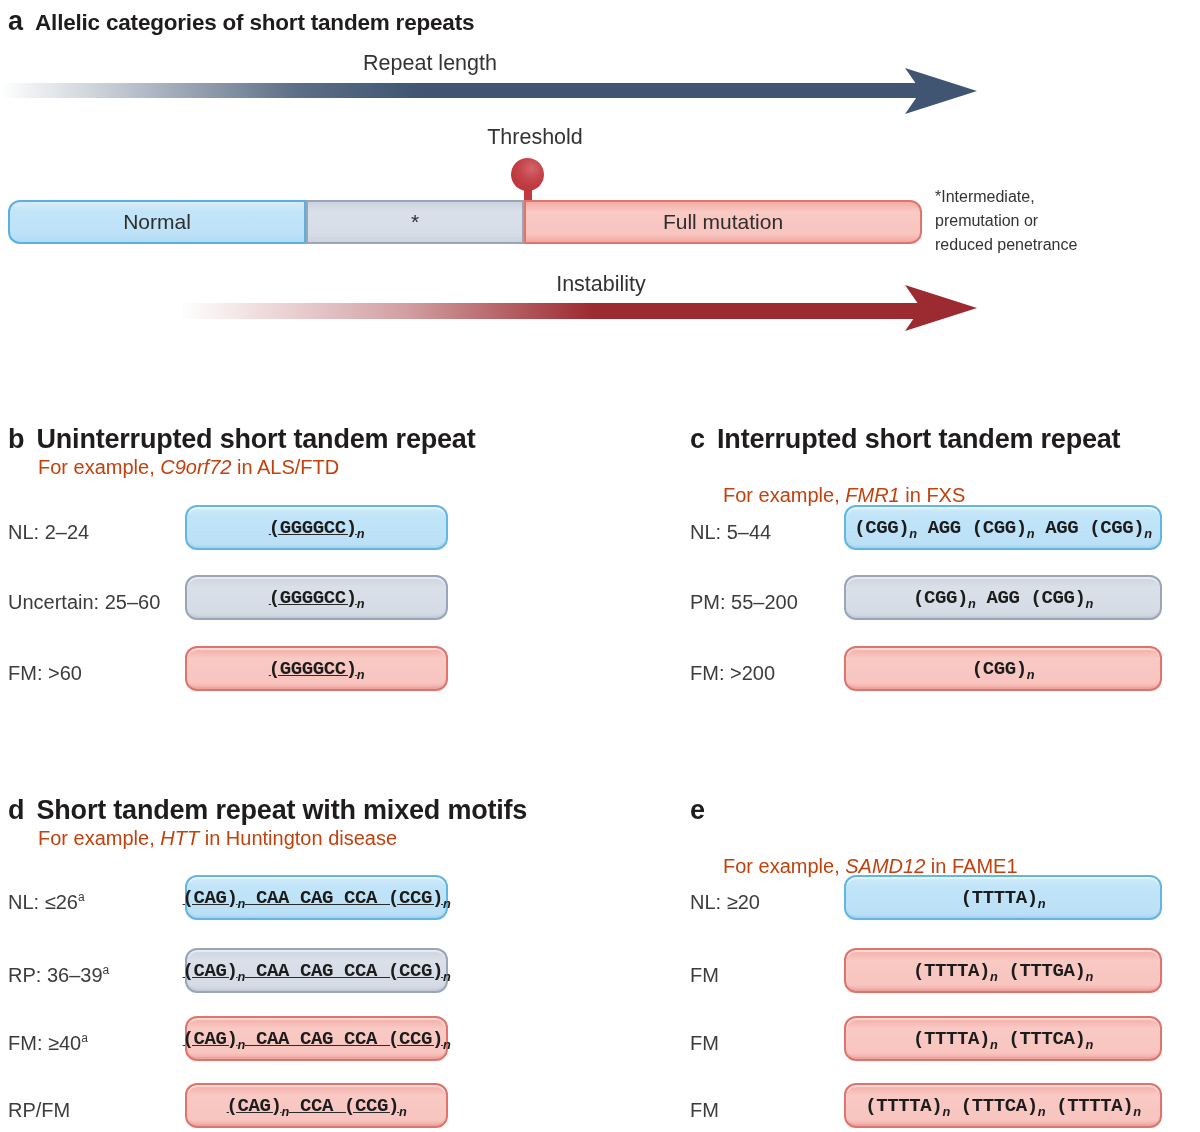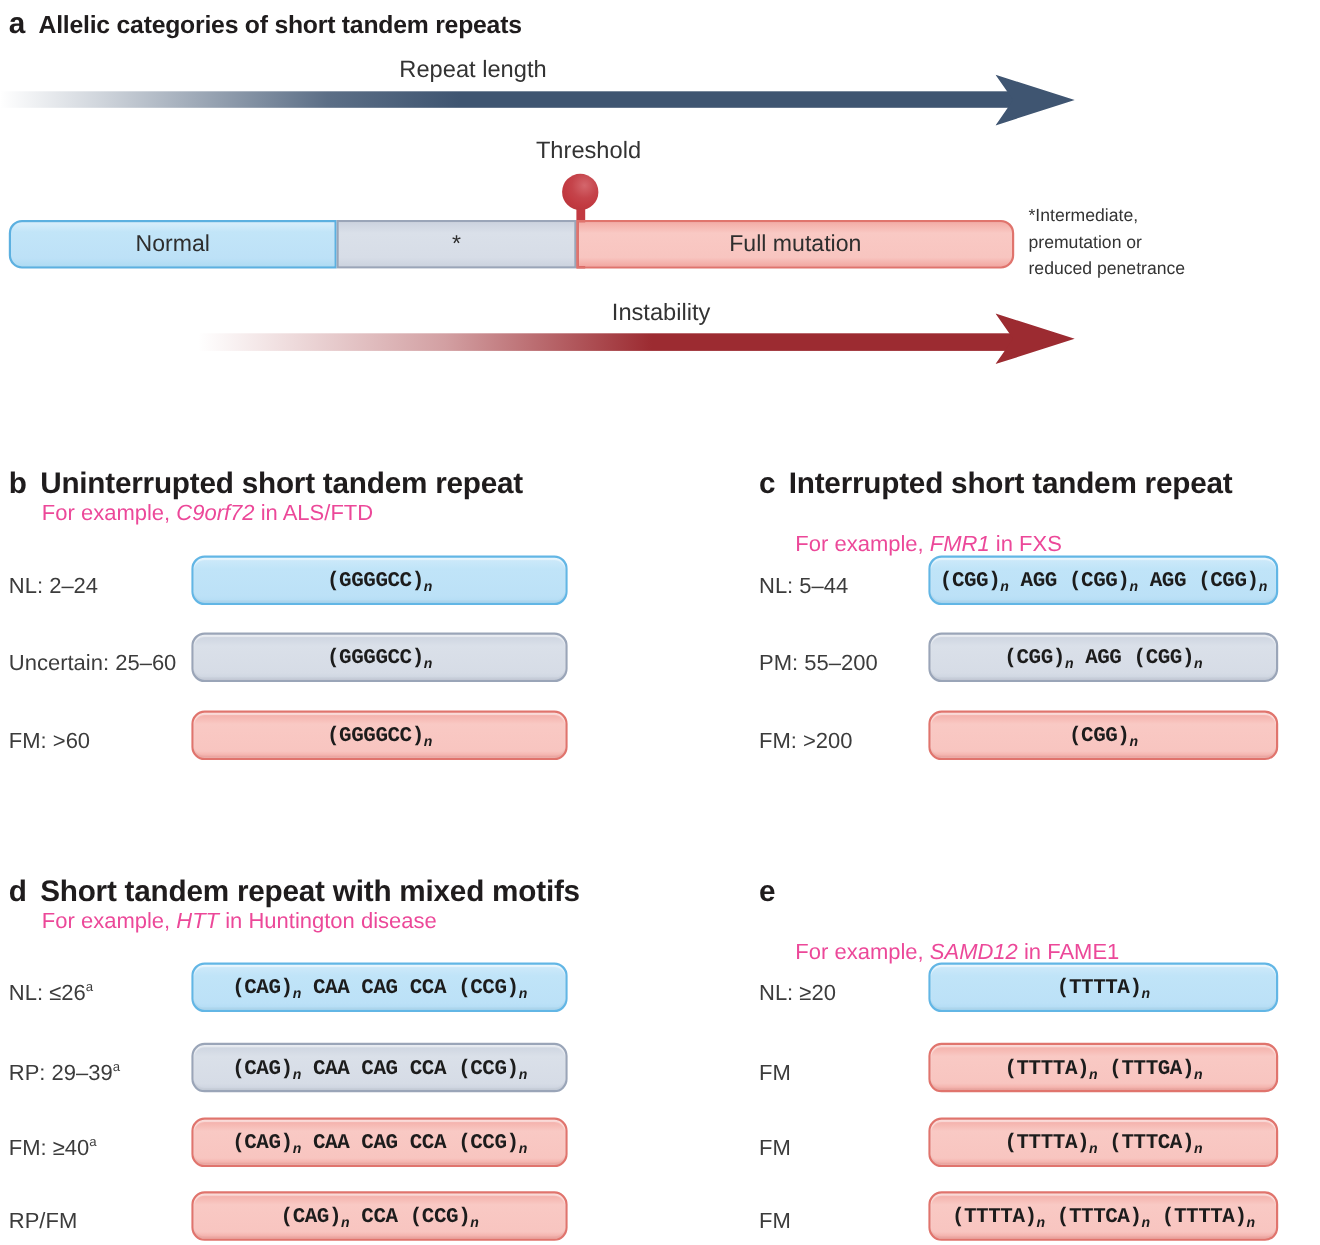--- a/index.html
+++ b/index.html
@@ -7,21 +7,21 @@
     position:relative; width:1200px; height:1132px; background:#ffffff;
     font-family:"Liberation Sans", sans-serif; color:#2b2b2b; overflow:hidden;
     -webkit-font-smoothing:antialiased;
   }
   .abs { position:absolute; }
 
   
   .panel-header { position:absolute; display:flex; gap:12px; align-items:baseline; white-space:nowrap; }
   .panel-letter { font-weight:bold; font-size:27px; color:#1f1c1d; }
   .panel-title  { font-weight:bold; font-size:27px; color:#1f1c1d; letter-spacing:-0.2px; }
-  .panel-sub    { position:absolute; font-size:20px; color:#ec4899; white-space:nowrap; }
+  .panel-sub    { position:absolute; font-size:20px; color:#c2410c; white-space:nowrap; }
   .gene { font-style:italic; }
 
   
   .centered-label { text-align:center; font-size:21px; color:#333; }
   .arrow-body-blue {
     position:absolute; left:0; top:83px; width:930px; height:15px;
     background:linear-gradient(90deg, rgba(63,85,113,0) 0%, rgba(63,85,113,0.25) 10%,
                rgba(63,85,113,0.85) 32%, #3f5571 45%);
   }
   .arrow-body-red {
@@ -74,21 +74,21 @@
   .panel-b { left:0;   top:420px; }
   .panel-c { left:680px; top:420px; }
   .panel-d { left:0;   top:791px; }
   .panel-e { left:680px; top:791px; }
   .panel-b .panel-header, .panel-d .panel-header { left:8px;  top:4px; }
   .panel-c .panel-header, .panel-e .panel-header { left:10px; top:4px; }
   .panel-b .panel-sub, .panel-d .panel-sub { left:38px; top:36px; }
   .panel-c .panel-sub, .panel-e .panel-sub { left:43px; top:36px;margin-top:28px; }
   .panel-b .row-label, .panel-d .row-label { left:8px; }
   .panel-c .row-label, .panel-e .row-label { left:10px; }
-  .panel-b .pill, .panel-d .pill { left:174px; width:342px; }
+  .panel-b .pill, .panel-d .pill { left:185px; width:263px;text-decoration:underline; }
   .panel-c .pill, .panel-e .pill { left:164px; width:318px; }
   .rb1 { top:85px;padding-left:27px; } .rb2 { top:155px; } .rb3 { top:226px; }
   .rd1 { top:84px; } .rd2 { top:157px; } .rd3 { top:225px; } .rd4 { top:292px; }
 </style>
 </head>
 <body>
 
 <div class="fig">
 
   <section class="abs" style="left:0;top:0;width:1200px;height:400px;">
@@ -194,21 +194,21 @@
     </div>
     <div class="panel-sub"><span>For example, </span><span class="gene">HTT</span><span> in Huntington disease</span></div>
 
     <div class="row rd1">
       <div class="row-label"><span>NL: ≤26</span><sup>a</sup></div>
       <div class="pill blue">
         <span class="motif">(CAG)<sub>n</sub> CAA CAG CCA (CCG)<sub>n</sub></span>
       </div>
     </div>
     <div class="row rd2">
-      <div class="row-label"><span>RP: 29–39</span><sup>a</sup></div>
+      <div class="row-label"><span>RP: 36–39</span><sup>a</sup></div>
       <div class="pill gray">
         <span class="motif">(CAG)<sub>n</sub> CAA CAG CCA (CCG)<sub>n</sub></span>
       </div>
     </div>
     <div class="row rd3">
       <div class="row-label"><span>FM: ≥40</span><sup>a</sup></div>
       <div class="pill red">
         <span class="motif">(CAG)<sub>n</sub> CAA CAG CCA (CCG)<sub>n</sub></span>
       </div>
     </div>

